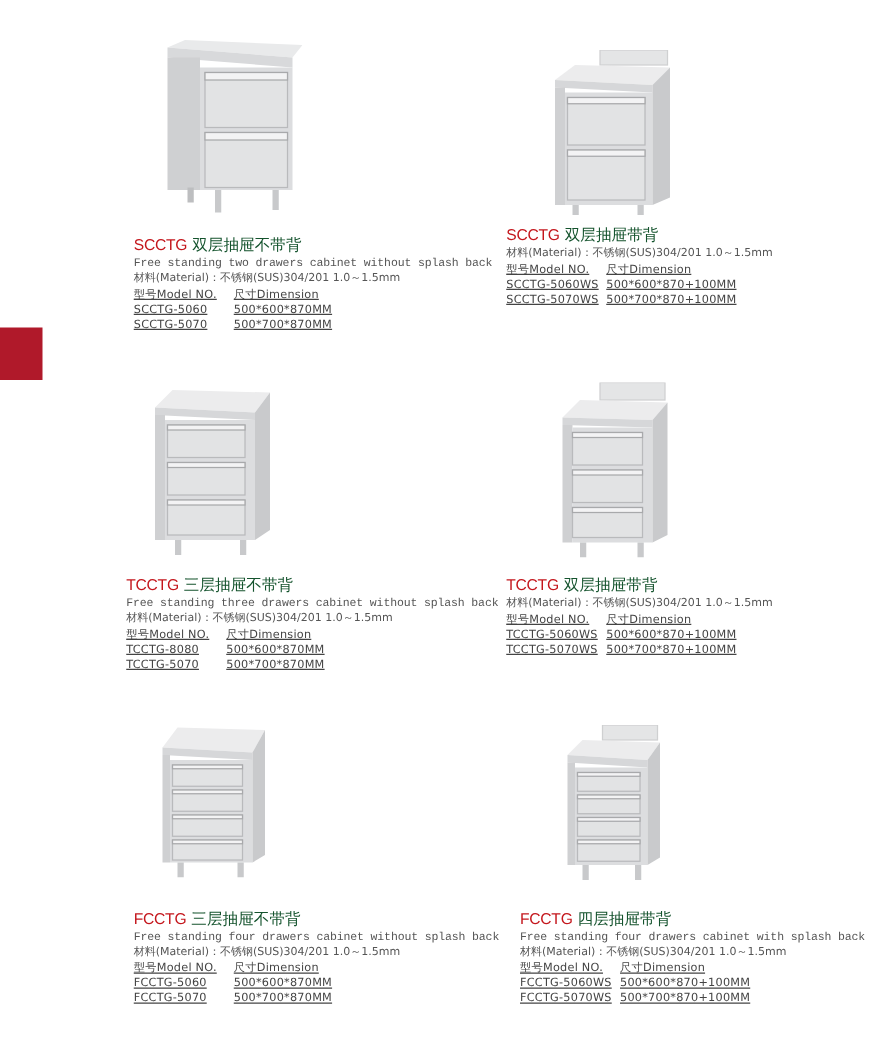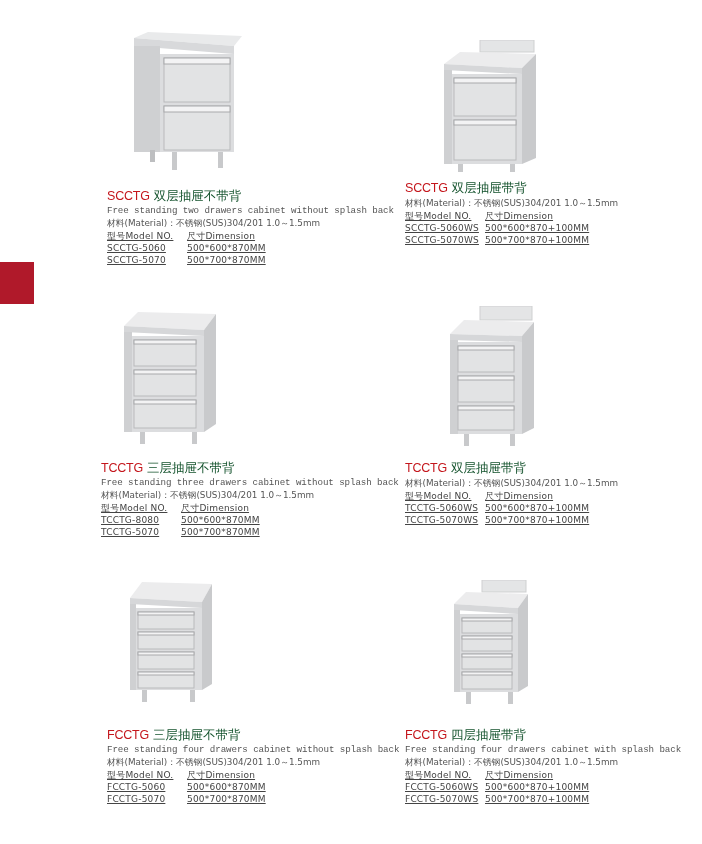--- a/index.html
+++ b/index.html
@@ -210,21 +210,21 @@
     <rect x="10" y="56" width="50" height="15" fill="#e2e3e4" stroke="#b9babc"></rect>
     <rect x="10" y="56" width="50" height="3" fill="#f3f3f4" stroke="#a8a9ab"></rect>
     <rect x="10" y="74" width="50" height="15" fill="#e2e3e4" stroke="#b9babc"></rect>
     <rect x="10" y="74" width="50" height="3" fill="#f3f3f4" stroke="#a8a9ab"></rect>
     <rect x="10" y="92" width="50" height="17" fill="#e2e3e4" stroke="#b9babc"></rect>
     <rect x="10" y="92" width="50" height="3" fill="#f3f3f4" stroke="#a8a9ab"></rect>
     <rect x="14" y="112" width="5" height="12" fill="#c8c9cb"></rect>
     <rect x="56" y="112" width="5" height="12" fill="#c8c9cb"></rect>
   </svg>
 </div>
-<div class="ptext" style="left:405px;top:727px;">
+<div class="ptext" style="left:416px;top:727px;">
   <div class="ptitle"><span class="code">FCCTG</span> <span class="cn">四层抽屉带背</span></div>
   <div class="pdesc">Free standing four drawers cabinet with splash back</div>
   <div class="pmat">材料(Material)：不锈钢(SUS)304/201 1.0～1.5mm</div>
   <div class="row">
       <span class="c1">型号Model NO.</span>
       <span>尺寸Dimension</span>
     </div>
   <div class="row">
       <span class="c1">FCCTG-5060WS</span>
       <span>500*600*870+100MM</span>

